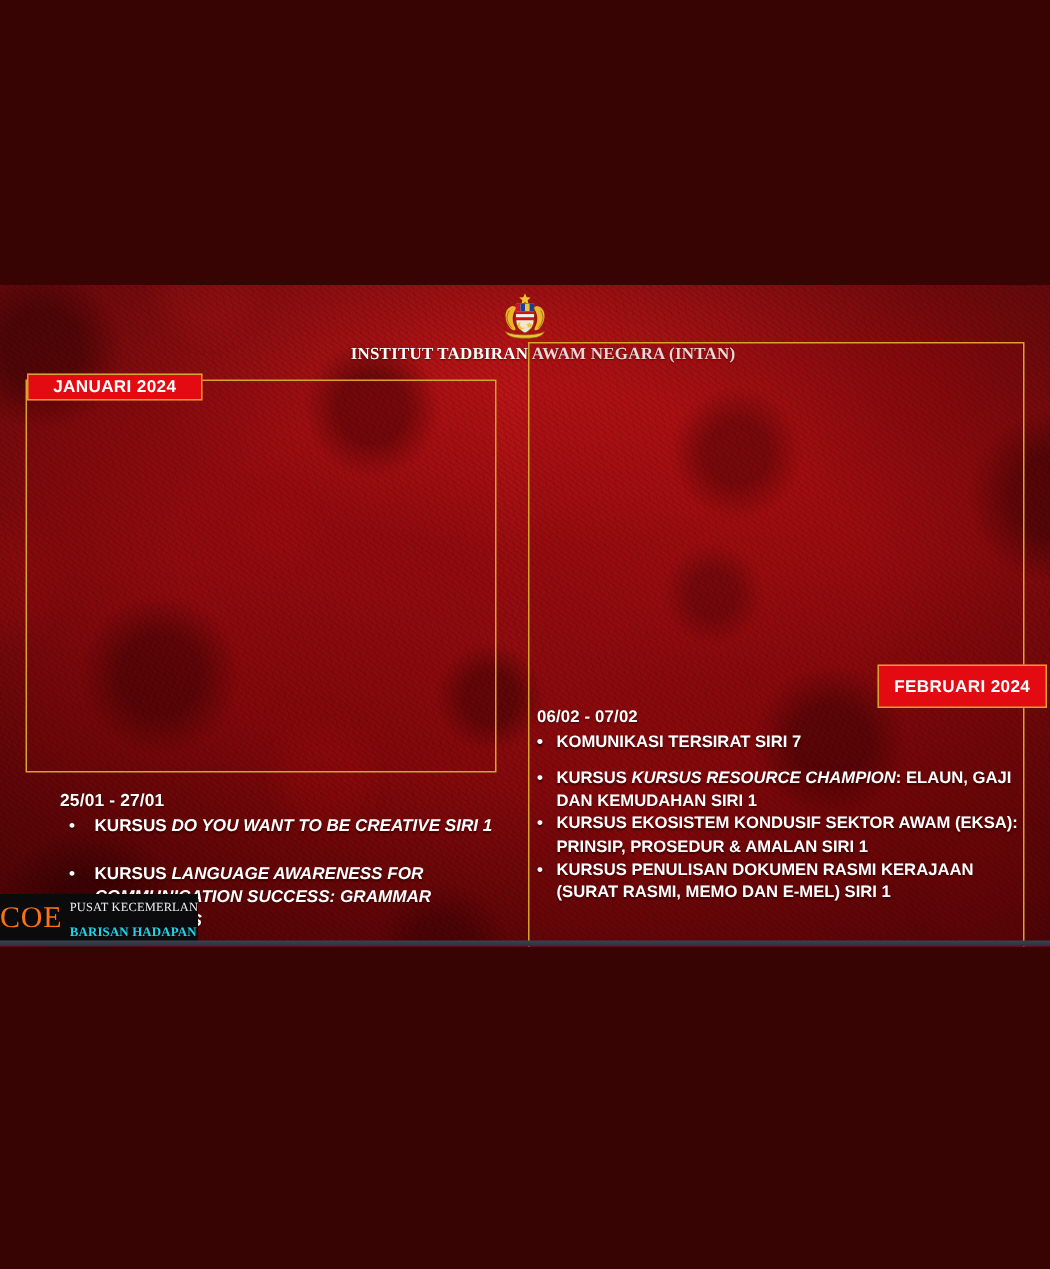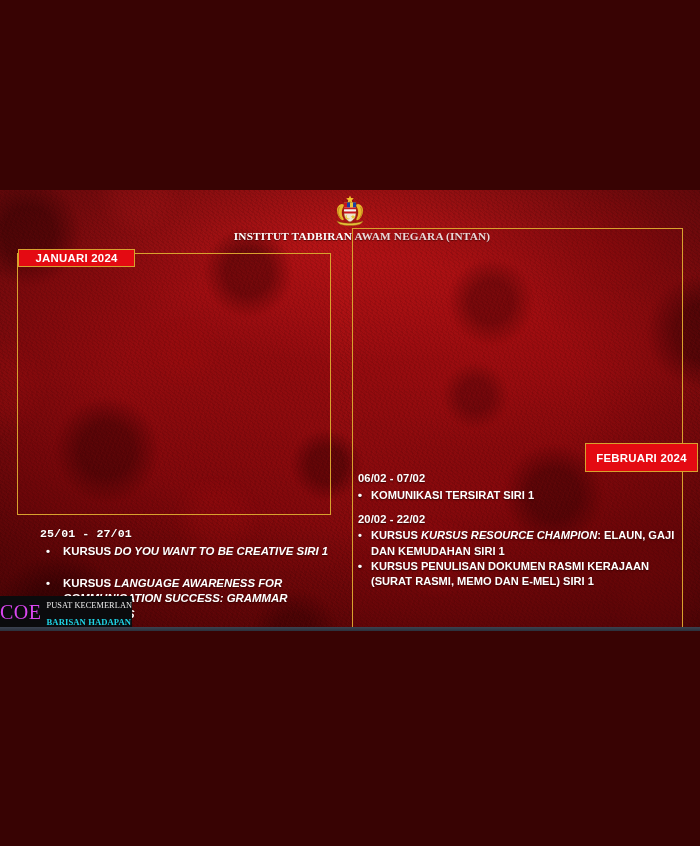--- a/index.html
+++ b/index.html
@@ -144,21 +144,21 @@
 
   .grp { margin-bottom: 0; }
   .grp + .grp { margin-top: 9px; }
   .sched-jan .grp + .grp { margin-top: 16px; }
 
   .dates {
     font-weight: 700;
     letter-spacing: .1px;
     text-shadow: 0 1px 1.4px rgba(50,0,0,.85);
   }
-  .sched-jan .dates { font-size: 11.6px; line-height: 16px; margin-bottom: 2px; font-family: Liberation Mono, monospace; }
+  .sched-jan .dates { font-size: 11.6px; line-height: 16px; margin-bottom: 2px; }
   .sched-feb .dates { font-size: 11.2px; line-height: 15.5px; margin-bottom: 1px; }
 
   .course {
     position: relative;
     font-weight: 700;
     text-shadow: 0 1px 1.4px rgba(50,0,0,.85);
   }
   .sched-jan .course { font-size: 11.4px; line-height: 15.5px; padding-left: 23px; }
   .sched-feb .course { font-size: 11.1px; line-height: 15.3px; padding-left: 13px; }
 
@@ -178,21 +178,21 @@
     width: 140px; height: 32px;
     background: #0b0b0d;
     display: flex;
     align-items: center;
     padding-left: 8px;
     overflow: hidden;
   }
   .coe-mark {
     font-family: "Liberation Serif", serif;
     font-size: 20px;
-    color: #d946ef;
+    color: #f97316;
     letter-spacing: .5px;
     line-height: 1;
   }
   .coe-words { margin-left: 5px; line-height: 1.05; }
   .coe-l1 {
     font-family: "Liberation Serif", serif;
     font-size: 8.3px;
     color: #ededed;
     letter-spacing: .1px;
     white-space: nowrap;
@@ -259,26 +259,25 @@
           <div class="course"><span class="bullet">•</span><span>KURSUS </span><em>LANGUAGE AWARENESS FOR COMMUNICATION SUCCESS: GRAMMAR ESSENTIALS</em></div>
         </div>
       </div>
 
     <div class="panel panel-feb"></div>
     <div class="badge badge-feb">FEBRUARI 2024</div>
     <div class="sched sched-feb" id="sched-feb">
         <div class="grp">
           <div class="dates">06/02 - 07/02</div>
           <div class="course"><span class="bullet">•</span></div>
-          <div class="course"><span class="bullet">•</span><span>KOMUNIKASI TERSIRAT SIRI 1</span></div>
-        </div>
-        <div class="grp">
-          <div class="dates">20/02 - 22/02</div>
+          <div class="course"><span class="bullet">•</span><span>KOMUNIKASI TERSIRAT SIRI 7</span></div>
+        </div>
+        <div class="grp">
           <div class="course"><span class="bullet">•</span><span>KURSUS </span><em>KURSUS RESOURCE CHAMPION</em><span>: ELAUN, GAJI DAN KEMUDAHAN SIRI 1</span></div>
-          <div class="course"><span class="bullet">•</span></div>
+          <div class="course"><span class="bullet">•</span><span>KURSUS EKOSISTEM KONDUSIF SEKTOR AWAM (EKSA): PRINSIP, PROSEDUR &amp; AMALAN SIRI 1</span></div>
           <div class="course"><span class="bullet">•</span><span>KURSUS PENULISAN DOKUMEN RASMI KERAJAAN (SURAT RASMI, MEMO DAN E-MEL) SIRI 1</span></div>
         </div>
       </div>
 
     <div class="coe">
       <span class="coe-mark">COE</span>
       <span class="coe-words">
         <span class="coe-l1">PUSAT KECEMERLANGAN</span><br>
         <span class="coe-l2">BARISAN HADAPAN</span>
       </span>

